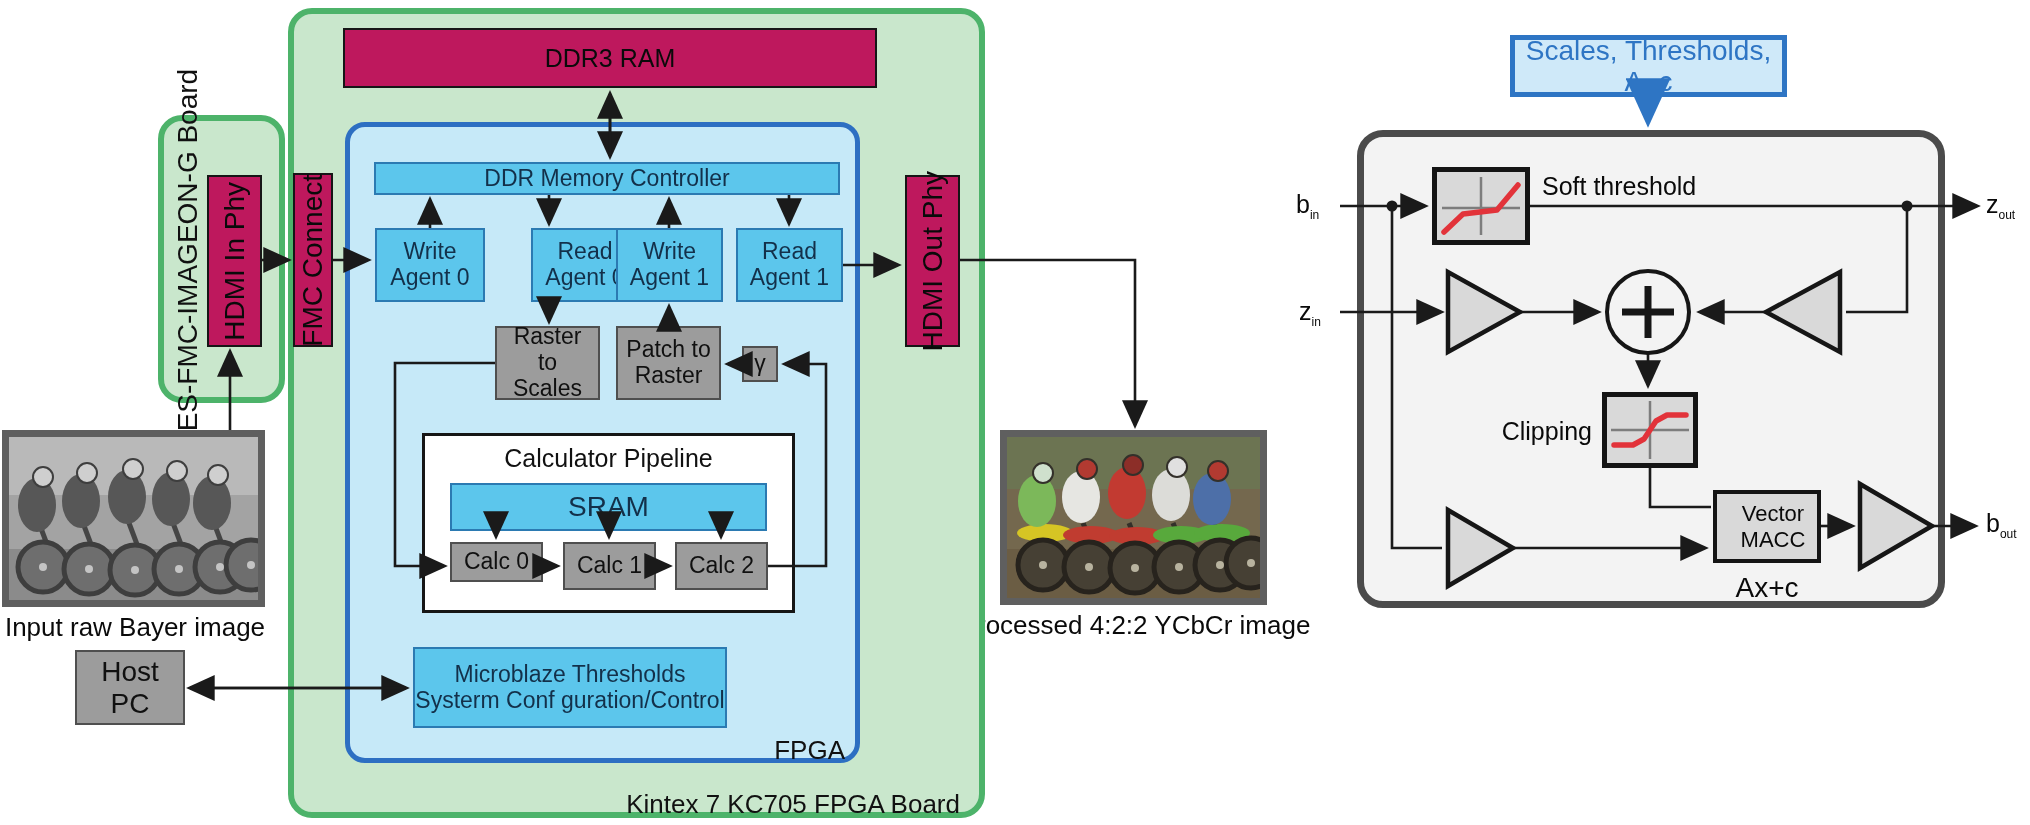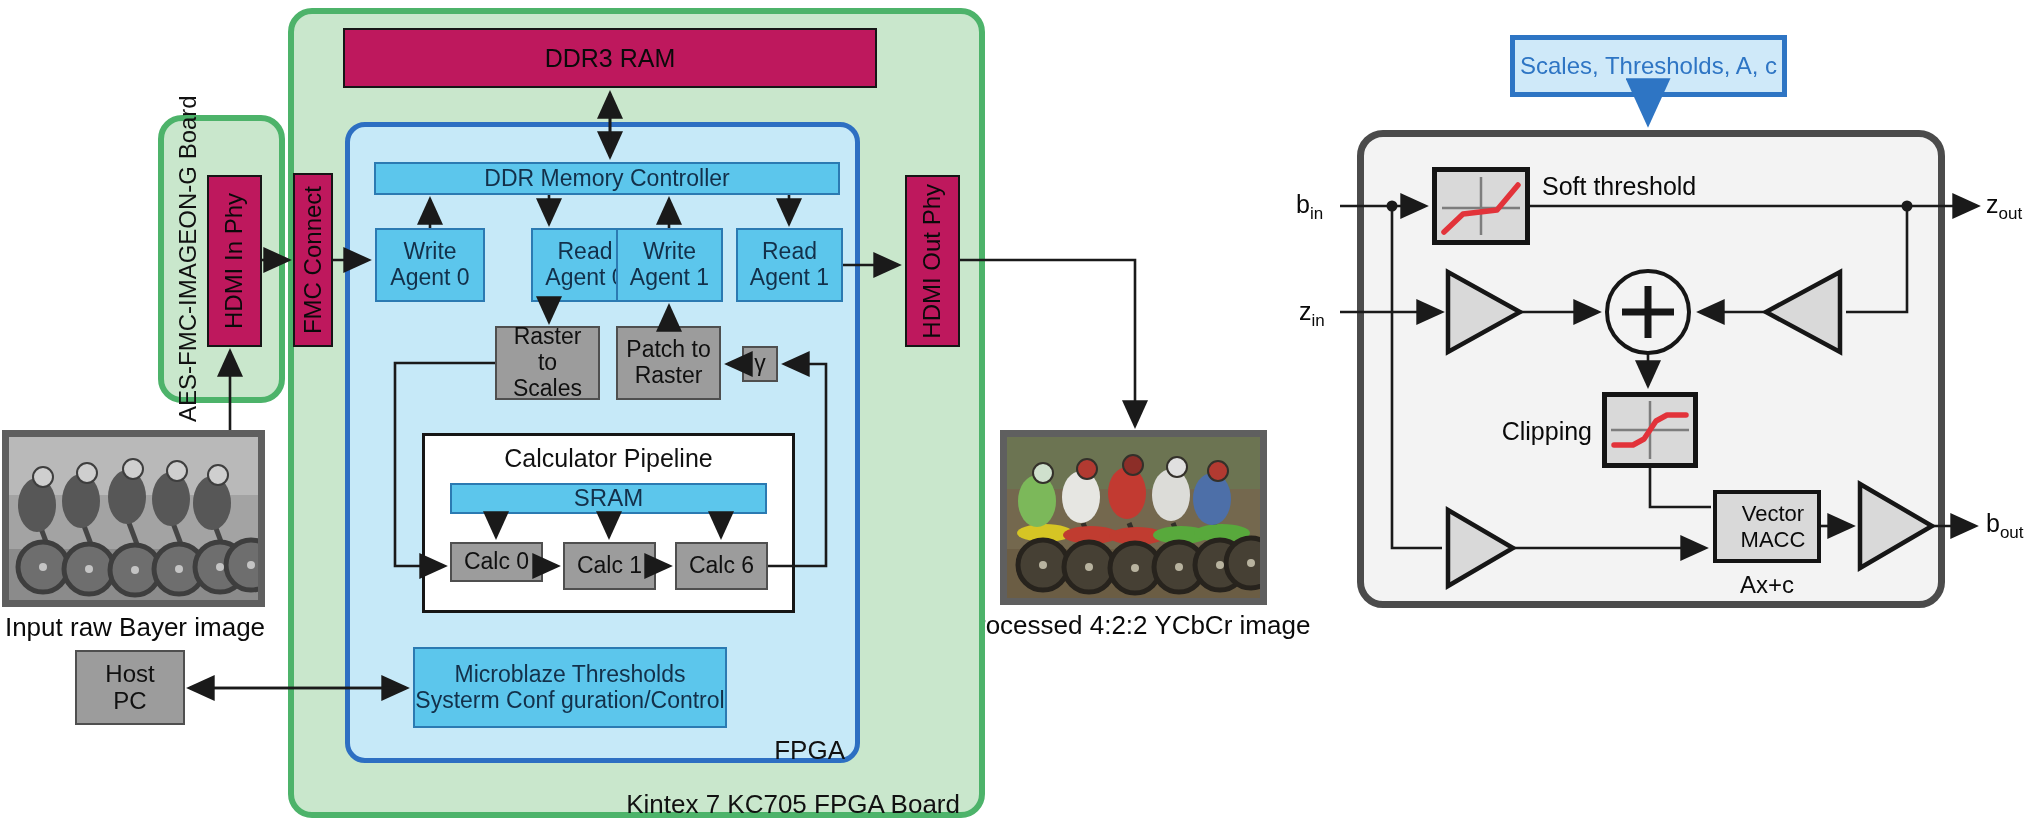--- a/index.html
+++ b/index.html
@@ -7,31 +7,31 @@
           font-family:"Liberation Sans",sans-serif;color:#111;overflow:hidden;}
   .abs{position:absolute;box-sizing:border-box;}
   .center{display:flex;align-items:center;justify-content:center;text-align:center;}
   .greenboard{background:#c9e7cc;border:6px solid #4db36a;border-radius:24px;}
   .gmod{background:#be185d;border:2px solid #161616;color:#0a0a0a;}
   .blue{background:#5cc6ec;border:2px solid #2b7ab2;color:#13304a;}
   .gray{background:#9c9c9c;border:2px solid #4f4f4f;color:#101010;}
   .whitebox{background:#ffffff;border:3px solid #161616;}
   .vtext{writing-mode:vertical-rl;transform:rotate(180deg);white-space:nowrap;}
   .fs23{font-size:23px;line-height:1.12;}
-  .fs24{font-size:24px;line-height:1.12;}
+  .fs24{font-size:28px;line-height:1.12;}
   .fs25{font-size:25px;line-height:1.12;}
   .fs26{font-size:26px;line-height:1.12;}
   .cap{font-size:26px;color:#0a0a0a;}
   .frame{border:7px solid #5f5f5f;background:#888;}
   .panel{background:#f3f3f3;border:7px solid #4b4b4b;border-radius:26px;}
   .iconbox{background:#d9d9d9;border:5px solid #141414;}
   .params{background:#cfe9f9;border:5px solid #2e75c4;color:#2e75c4;}
   .maccbox{background:#d9d9d9;border:4px solid #141414;color:#0a0a0a;padding-left:12px;}
   .sig{position:absolute;font-size:25px;color:#0a0a0a;}
-  .sig sub{font-size:17px;}
+  .sig sub{font-size:12px;}
   .op{position:absolute;font-size:26px;color:#0a0a0a;}
   svg.overlay{position:absolute;left:0;top:0;z-index:40;pointer-events:none;}
   .lbl{position:absolute;color:#0a0a0a;}
 </style>
 </head>
 <body>
 
 <div class="canvas">
 
   <div class="abs greenboard" style="left:158px;top:115px;width:127px;height:288px;z-index:2;">
@@ -127,31 +127,31 @@
   </div>
   <div class="abs gray center fs23" style="left:616px;top:326px;width:105px;height:74px;z-index:3;">
     <span style="display:block;width:92px;">Patch to Raster</span>
   </div>
   <div class="abs gray center fs23" style="left:742px;top:346px;width:36px;height:36px;z-index:3;">
     <span>γ</span>
   </div>
 
   <div class="abs whitebox" style="left:422px;top:433px;width:373px;height:180px;z-index:3;"></div>
   <div class="abs fs25" style="left:422px;top:444px;width:373px;text-align:center;z-index:4;">Calculator Pipeline</div>
-  <div class="abs blue center fs24" style="left:450px;top:483px;width:317px;height:31px;z-index:4;">
+  <div class="abs blue center fs24" style="left:450px;top:483px;width:317px;height:48px;z-index:4;">
     <span>SRAM</span>
   </div>
   <div class="abs gray center fs23" style="left:450px;top:542px;width:93px;height:40px;z-index:4;">
     <span>Calc 0</span>
   </div>
   <div class="abs gray center fs23" style="left:563px;top:542px;width:93px;height:48px;z-index:4;">
     <span>Calc 1</span>
   </div>
   <div class="abs gray center fs23" style="left:675px;top:542px;width:93px;height:48px;z-index:4;">
-    <span>Calc 6</span>
+    <span>Calc 2</span>
   </div>
 
   <div class="abs blue center fs23" style="left:413px;top:647px;width:314px;height:81px;z-index:3;flex-direction:column;">
     <span>Microblaze Thresholds</span>
     <span>Systerm Conf guration/Control</span>
   </div>
 
   <div class="abs gmod center" style="left:905px;top:175px;width:55px;height:172px;z-index:3;">
     <span class="vtext fs24">HDMI Out Phy</span>
   </div>

